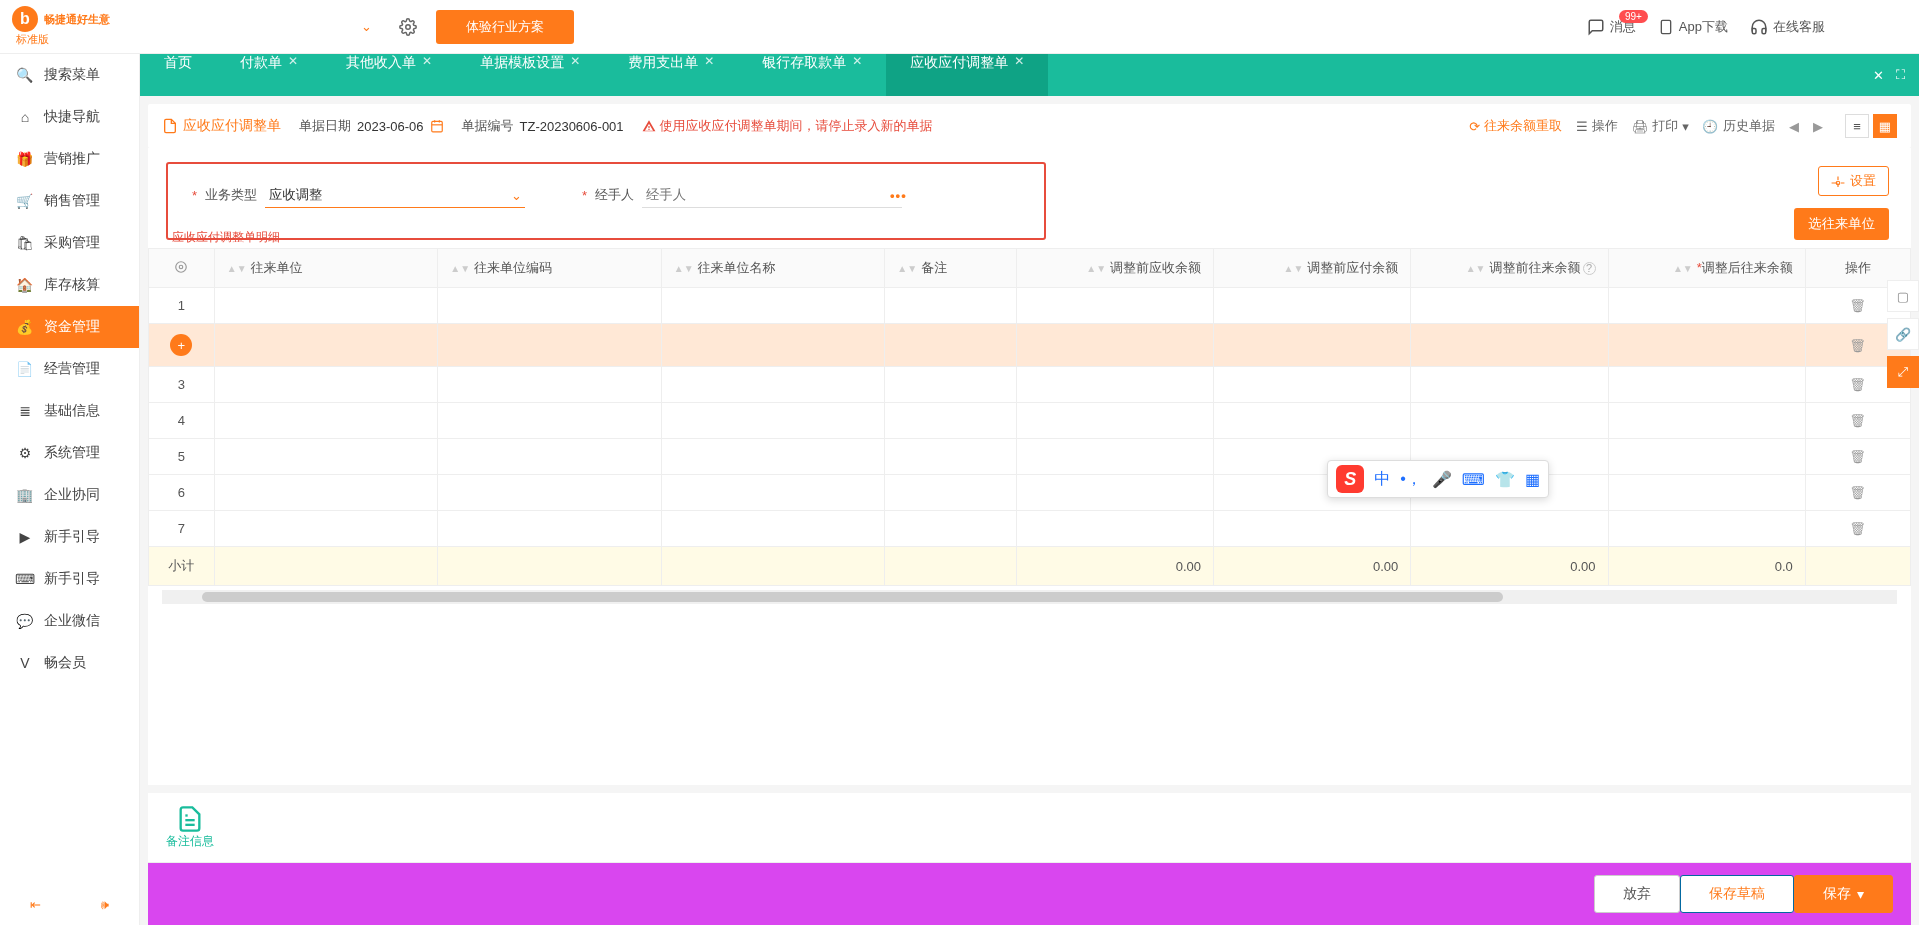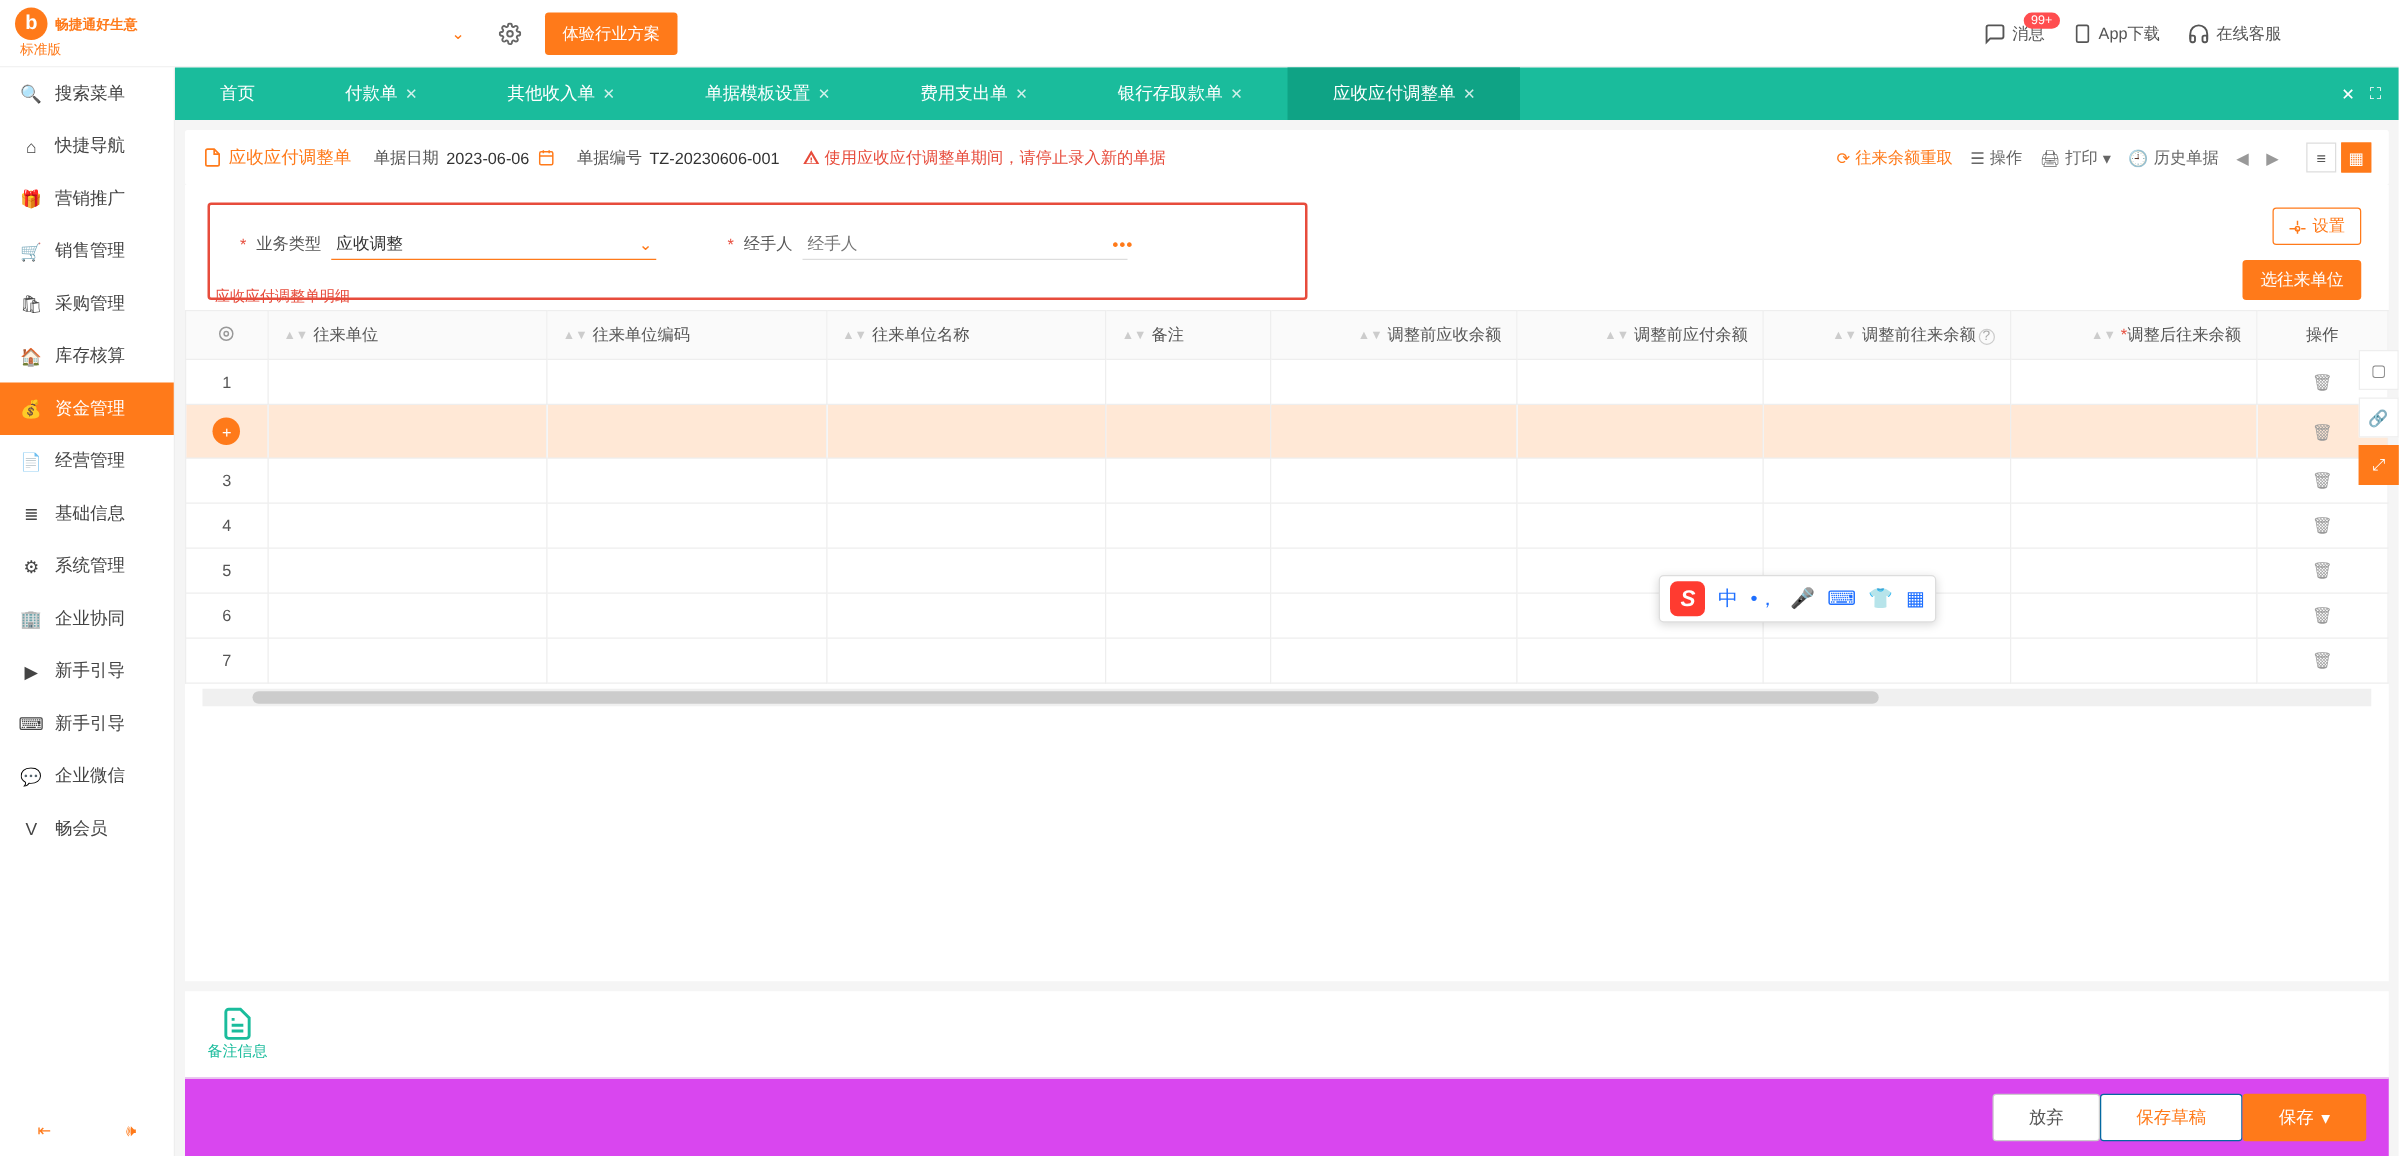--- a/index.html
+++ b/index.html
@@ -6,33 +6,33 @@
 body { font-family: "Microsoft YaHei", Arial, sans-serif; font-size: 13px; color: #333; background: #fff; overflow: hidden; width: 1919px; height: 925px; position: relative; }
 .top-header { height: 54px; display: flex; align-items: center; padding: 0 12px; border-bottom: 1px solid #eee; }
 .logo-area { display: flex; flex-direction: column; width: 130px; }
 .logo-row { display: flex; align-items: center; gap: 6px; }
 .logo-circle { width: 26px; height: 26px; background: #ff7a1a; border-radius: 50%; display: flex; align-items: center; justify-content: center; color: #fff; font-weight: bold; font-size: 16px; }
 .logo-text { color: #ff7a1a; font-weight: 600; font-size: 11px; }
 .logo-sub { color: #ff7a1a; font-size: 11px; margin-left: 4px; }
 .company-select { margin-left: 30px; width: 210px; height: 32px; border: none; display: flex; align-items: center; justify-content: space-between; padding: 0 10px; color: #999; cursor: pointer; }
 .company-select .chev { color: #ff7a1a; }
 .gear-btn { width: 32px; height: 32px; margin-left: 10px; display: flex; align-items: center; justify-content: center; color: #666; cursor: pointer; }
-.orange-btn { background: #ff7a1a; color: #fff; border: none; padding: 8px 14px; border-radius: 3px; margin-left: 12px; cursor: pointer; font-size: 13px; }
+.orange-btn { background: #ff7a1a; color: #fff; border: none; padding: 8px 30px; border-radius: 3px; margin-left: 12px; cursor: pointer; font-size: 13px; }
 .header-right { margin-left: auto; display: flex; align-items: center; gap: 22px; color: #555; }
 .hr-item { display: flex; align-items: center; gap: 5px; cursor: pointer; position: relative; }
 .badge { position: absolute; top: -8px; right: -12px; background: #ff4d4f; color: #fff; border-radius: 10px; font-size: 10px; padding: 1px 6px; }
 .layout { display: flex; height: calc(100% - 54px); }
 .sidebar { width: 140px; background: #fff; border-right: 1px solid #eee; display: flex; flex-direction: column; position: relative; }
 .side-item { display: flex; align-items: center; gap: 10px; padding: 12px 16px; color: #444; cursor: pointer; font-size: 14px; }
 .side-item.active { background: #ff7a1a; color: #fff; }
 .side-icon { width: 18px; height: 18px; display: inline-flex; align-items: center; justify-content: center; }
 .sidebar-bottom { margin-top: auto; display: flex; justify-content: space-around; padding: 12px 0; color: #ff7a1a; }
 .main { flex: 1; display: flex; flex-direction: column; background: #f5f5f5; min-width: 0; }
 .tabs-bar { height: 42px; background: #1abc9c; display: flex; align-items: stretch; color: #fff; }
-.tab { padding: 0 36px; display: flex; align-items: center; gap: 6px; cursor: pointer; font-size: 14px; }
+.tab { padding: 0 24px; display: flex; align-items: flex-start; gap: 6px; cursor: pointer; font-size: 14px; }
 .tab.active { background: #0fa385; }
 .tab-close { font-size: 12px; opacity: 0.8; }
 .tabs-right { margin-left: auto; display: flex; align-items: center; gap: 12px; padding: 0 14px; }
 .content { flex: 1; padding: 8px 8px 0 8px; display: flex; flex-direction: column; min-height: 0; }
 .doc-header { background: #fff; border-radius: 2px; padding: 10px 14px; display: flex; align-items: center; gap: 18px; flex-wrap: wrap; }
 .doc-title { color: #ff7a1a; display: flex; align-items: center; gap: 5px; font-size: 14px; }
 .doc-meta { display: flex; align-items: center; gap: 6px; color: #555; }
 .doc-meta .val { color: #333; }
 .warn-text { color: #e74c3c; display: flex; align-items: center; gap: 4px; }
 .doc-actions { margin-left: auto; display: flex; align-items: center; gap: 14px; color: #555; }
@@ -427,20 +427,32 @@
                 <td></td>
                 <td></td>
                 <td></td>
                 <td></td>
                 <td class="amount-right"></td>
                 <td class="amount-right"></td>
                 <td class="amount-right"></td>
                 <td class="amount-right"></td>
                 <td class="op-col"><span class="del-icon">🗑</span></td>
               </tr>
+              <tr class="subtotal">
+                <td class="row-num">小计</td>
+                <td></td>
+                <td></td>
+                <td></td>
+                <td></td>
+                <td class="amount-right">0.00</td>
+                <td class="amount-right">0.00</td>
+                <td class="amount-right">0.00</td>
+                <td class="amount-right">0.0</td>
+                <td></td>
+              </tr>
             </tbody>
         </table>
         <div class="hscroll">
             <div class="hscroll-thumb"></div>
           </div>
       </div>
 
       <div class="remark-card">
         <div class="remark-icon-box">
           <svg viewBox="0 0 24 24" fill="none" stroke="#1abc9c" stroke-width="2">

